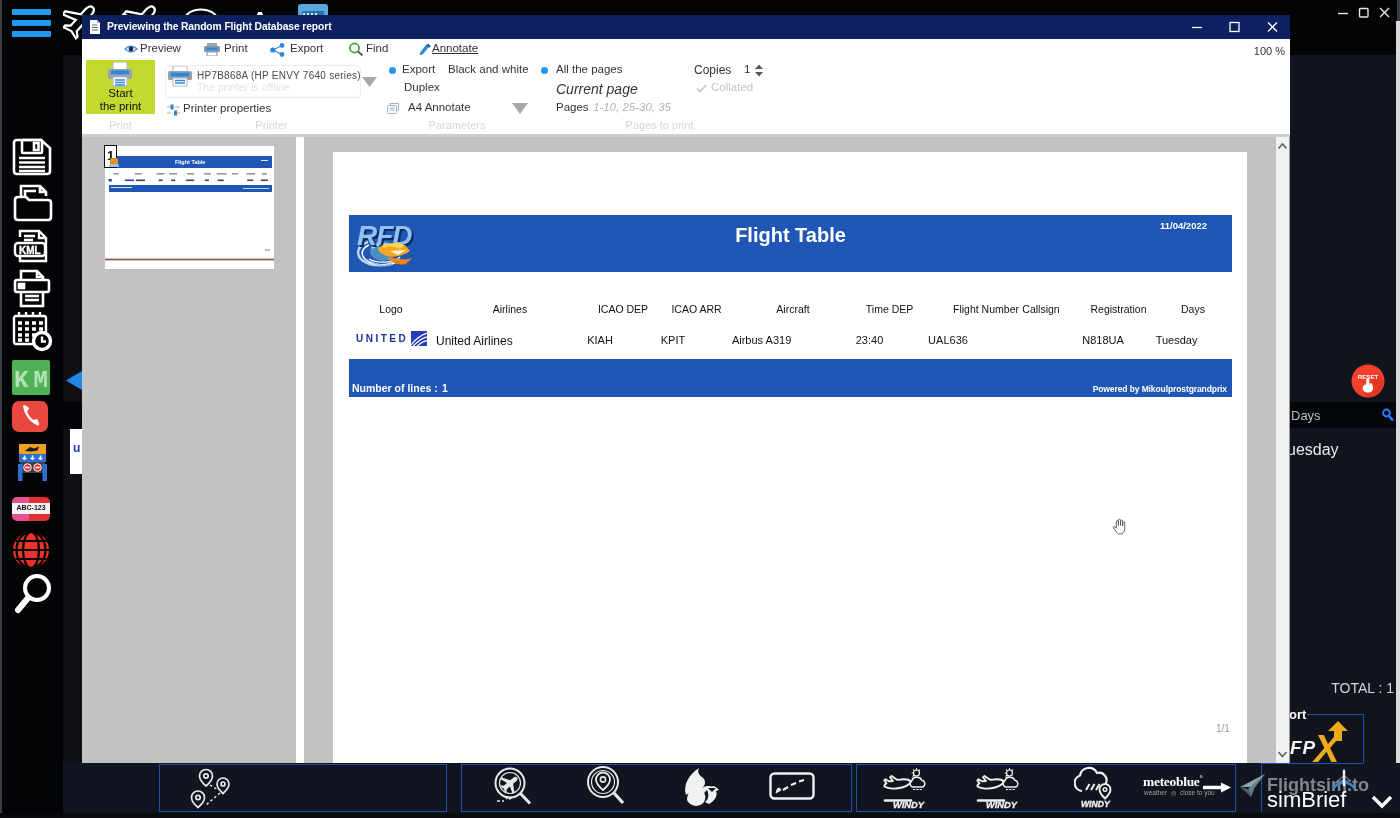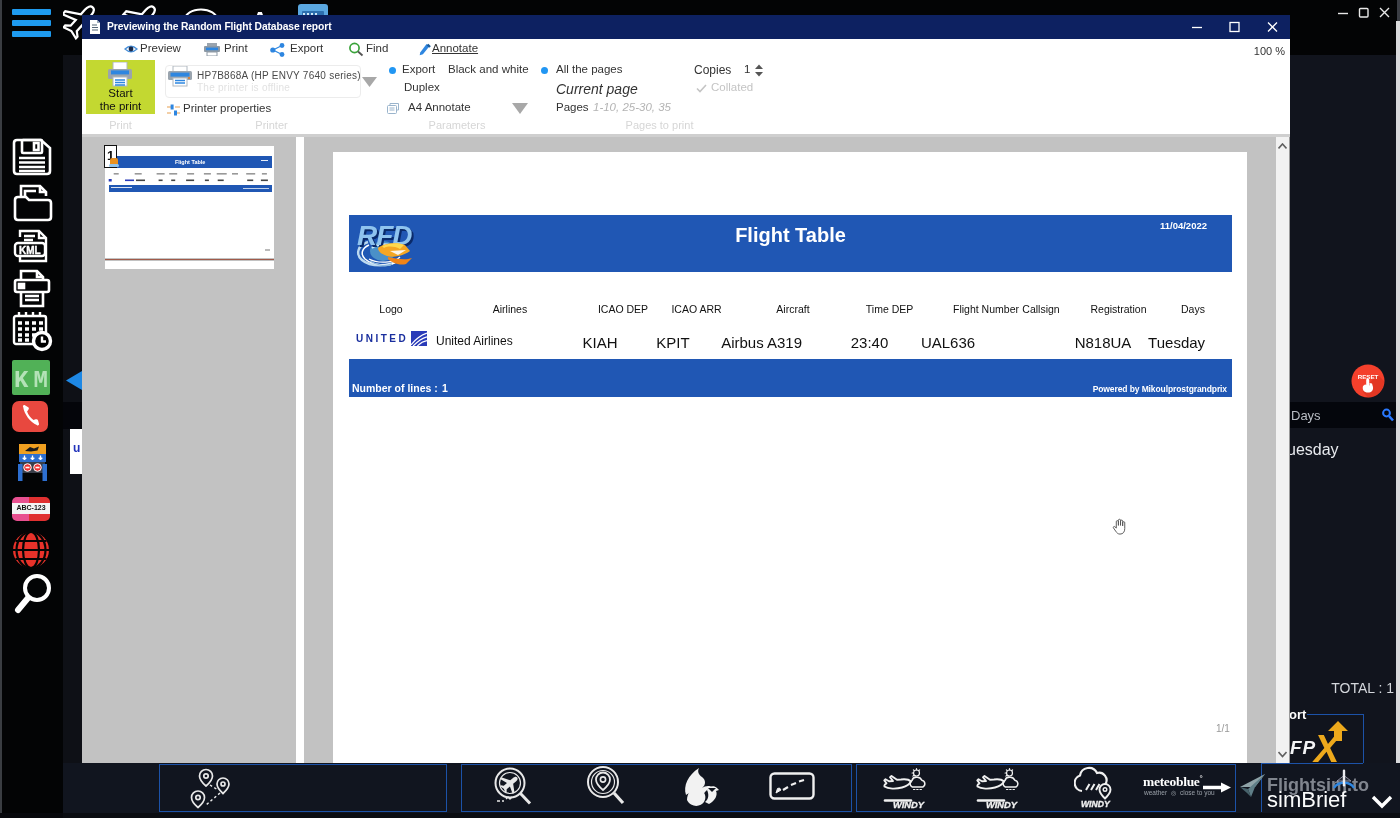--- a/index.html
+++ b/index.html
@@ -2,21 +2,21 @@
 <html><head>
 <meta charset="utf-8">
 <style>
   * { margin:0; padding:0; box-sizing:border-box; }
   html,body { width:1400px; height:818px; overflow:hidden; background:#0b0d14; 
     font-family:"Liberation Sans", sans-serif; }
   .abs { position:absolute; }
   svg { display:block; }
   .hdr { position:absolute; top:287px; transform:translateX(-50%); font-size:10.5px; color:#111; }
   .val { position:absolute; top:318px; font-size:12px; color:#111; }
-  .valc { position:absolute; top:318px; transform:translateX(-50%); font-size:15px; color:#111; }
+  .valc { position:absolute; top:318px; transform:translateX(-50%); font-size:11px; color:#111; }
 </style>
 </head>
 <body>
 
 <div class="abs" style="left:0;top:0;width:1400px;height:55px;background:#030405;"></div>
 
 <svg class="abs" style="left:62px;top:0;" width="280" height="40" viewBox="0 0 280 40" fill="none" stroke="#fff" stroke-width="1.9">
   <g transform="translate(3,0) rotate(42 16 16) scale(1.18)">
     <path d="M16 1.5 C18.5 1.5 19.5 4 19.5 7.5 L19.5 12.5 L31 19.5 L31 23 L19.5 19 L19.5 25.5 L23 28.5 L23 30.5 L16 28.5 L9 30.5 L9 28.5 L12.5 25.5 L12.5 19 L1 23 L1 19.5 L12.5 12.5 L12.5 7.5 C12.5 4 13.5 1.5 16 1.5 Z"></path>
   </g>

